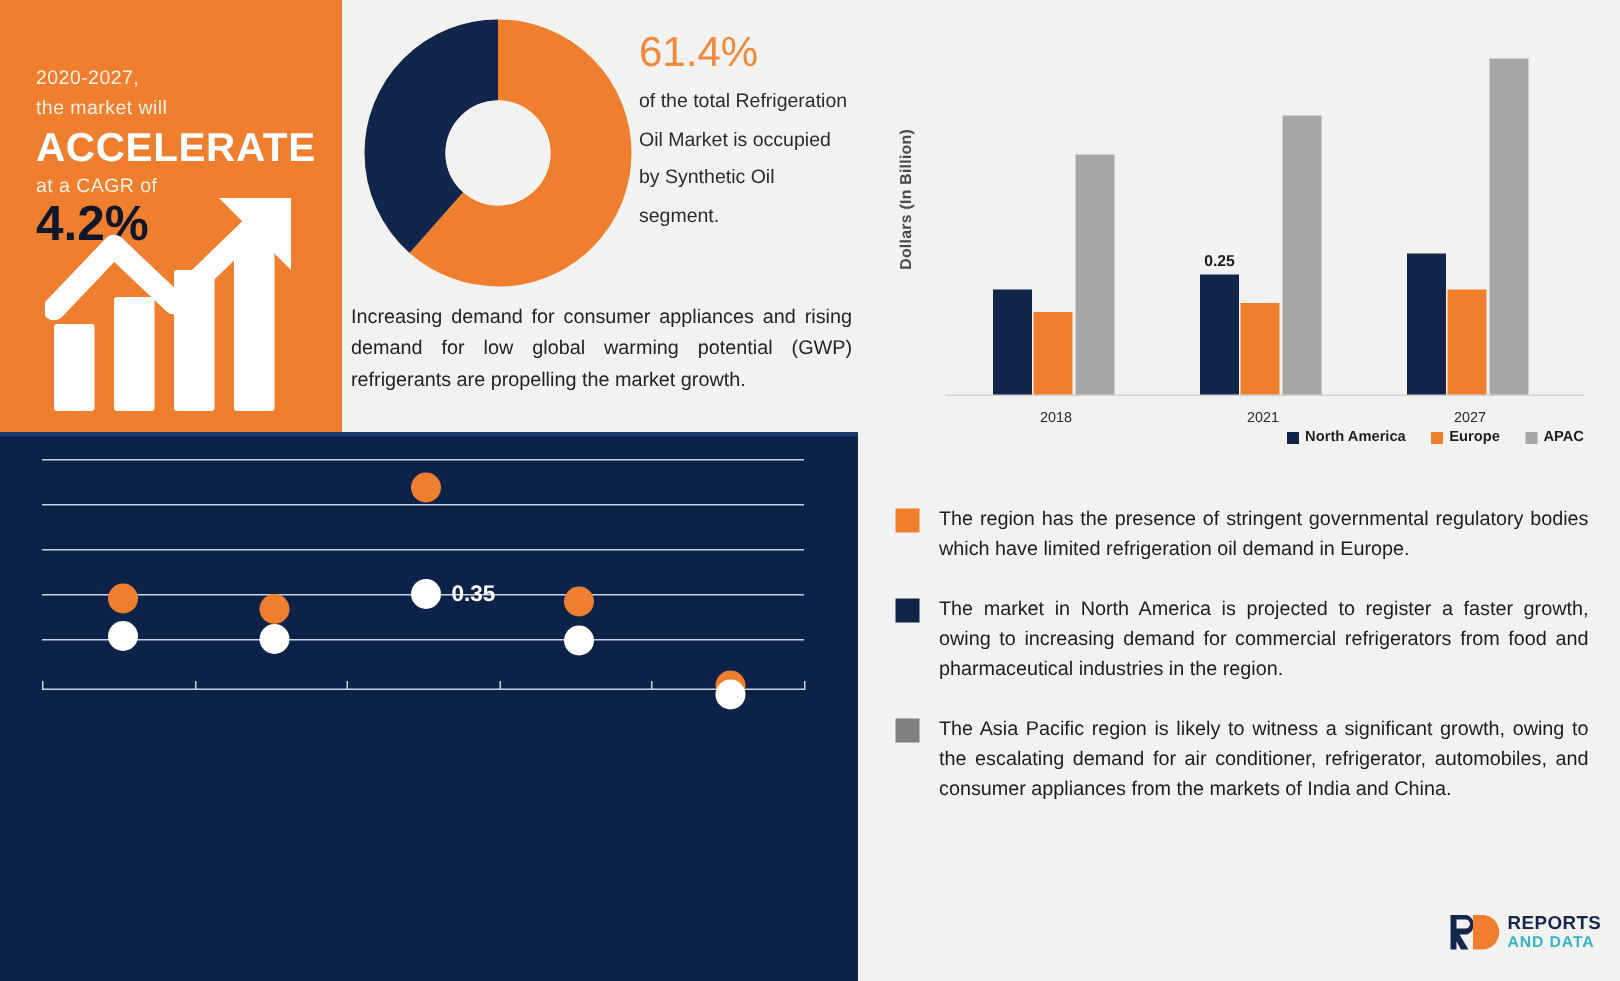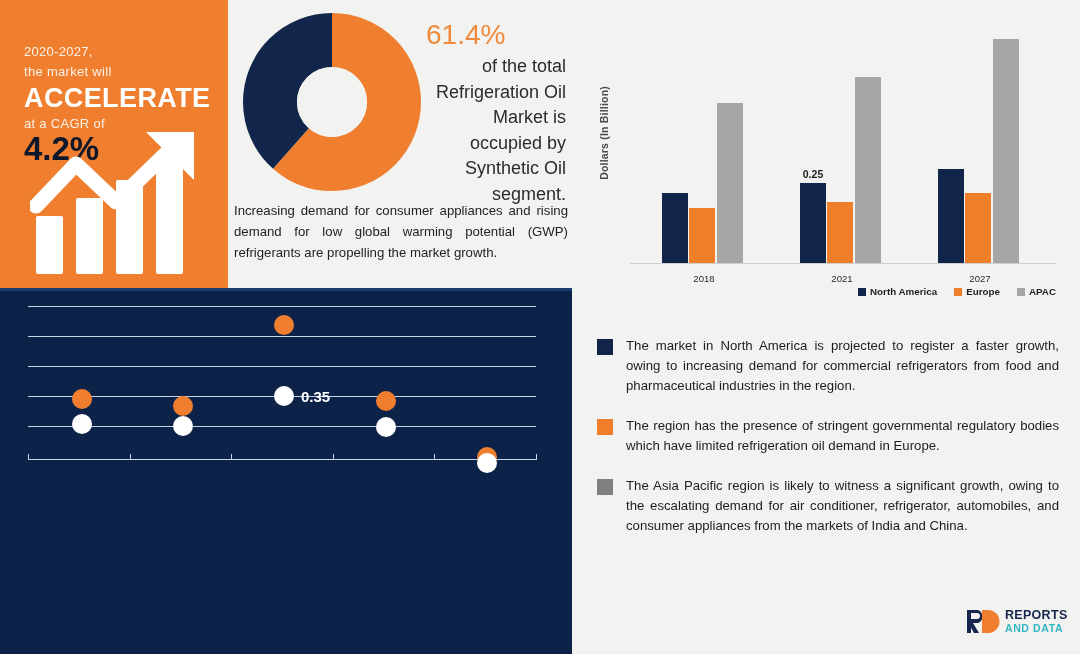--- a/index.html
+++ b/index.html
@@ -38,21 +38,21 @@
     position:absolute; left:228px; top:0; width:344px; height:288px;
     background:#f2f2f0;
   }
   #donut-wrap { position:absolute; left:14px; top:12px; width:180px; height:180px; }
   #donut-svg { display:block; }
   #headline { position:absolute; left:198px; top:18px; width:140px; }
   #headline-pct {
     font-size:28px; font-weight:normal; color:#ef8a3c; line-height:34px;
   }
   #headline-body {
-    font-size:18px; line-height:25.5px; color:#2b2b2b; margin-top:2px;text-align:right;
+    font-size:13px; line-height:25.5px; color:#2b2b2b; margin-top:2px;
   }
   #donut-note {
     position:absolute; left:6px; top:200px; width:334px;
     font-size:13.2px; line-height:21px; color:#232323;
     text-align:justify;
   }
 
   
   #navy-panel {
     position:absolute; left:0; top:288px; width:572px; height:366px;
@@ -263,26 +263,26 @@
         </div>
         <div class="blegend-item">
           <span class="blegend-sq" style="background:#a6a6a6"></span>
           <span class="blegend-text">APAC</span>
         </div>
       </div>
     </div>
 
     <div id="right-bullets">
       <div class="rbullet">
+        <span class="rbullet-sq" style="background:#f07f2c"></span>
+        <span class="rbullet-text">The region has the presence of stringent governmental regulatory bodies which have limited refrigeration oil demand in Europe.</span>
+      </div>
+      <div class="rbullet">
         <span class="rbullet-sq" style="background:#11254b"></span>
         <span class="rbullet-text">The market in North America is projected to register a faster growth, owing to increasing demand for commercial refrigerators from food and pharmaceutical industries in the region.</span>
-      </div>
-      <div class="rbullet">
-        <span class="rbullet-sq" style="background:#f07f2c"></span>
-        <span class="rbullet-text">The region has the presence of stringent governmental regulatory bodies which have limited refrigeration oil demand in Europe.</span>
       </div>
       <div class="rbullet">
         <span class="rbullet-sq" style="background:#7f7f7f"></span>
         <span class="rbullet-text">The Asia Pacific region is likely to witness a significant growth, owing to the escalating demand for air conditioner, refrigerator, automobiles, and consumer appliances from the markets of India and China.</span>
       </div>
     </div>
   </div>
 
   <div id="logo">
     <svg id="logo-mark" viewBox="0 0 34 25">

